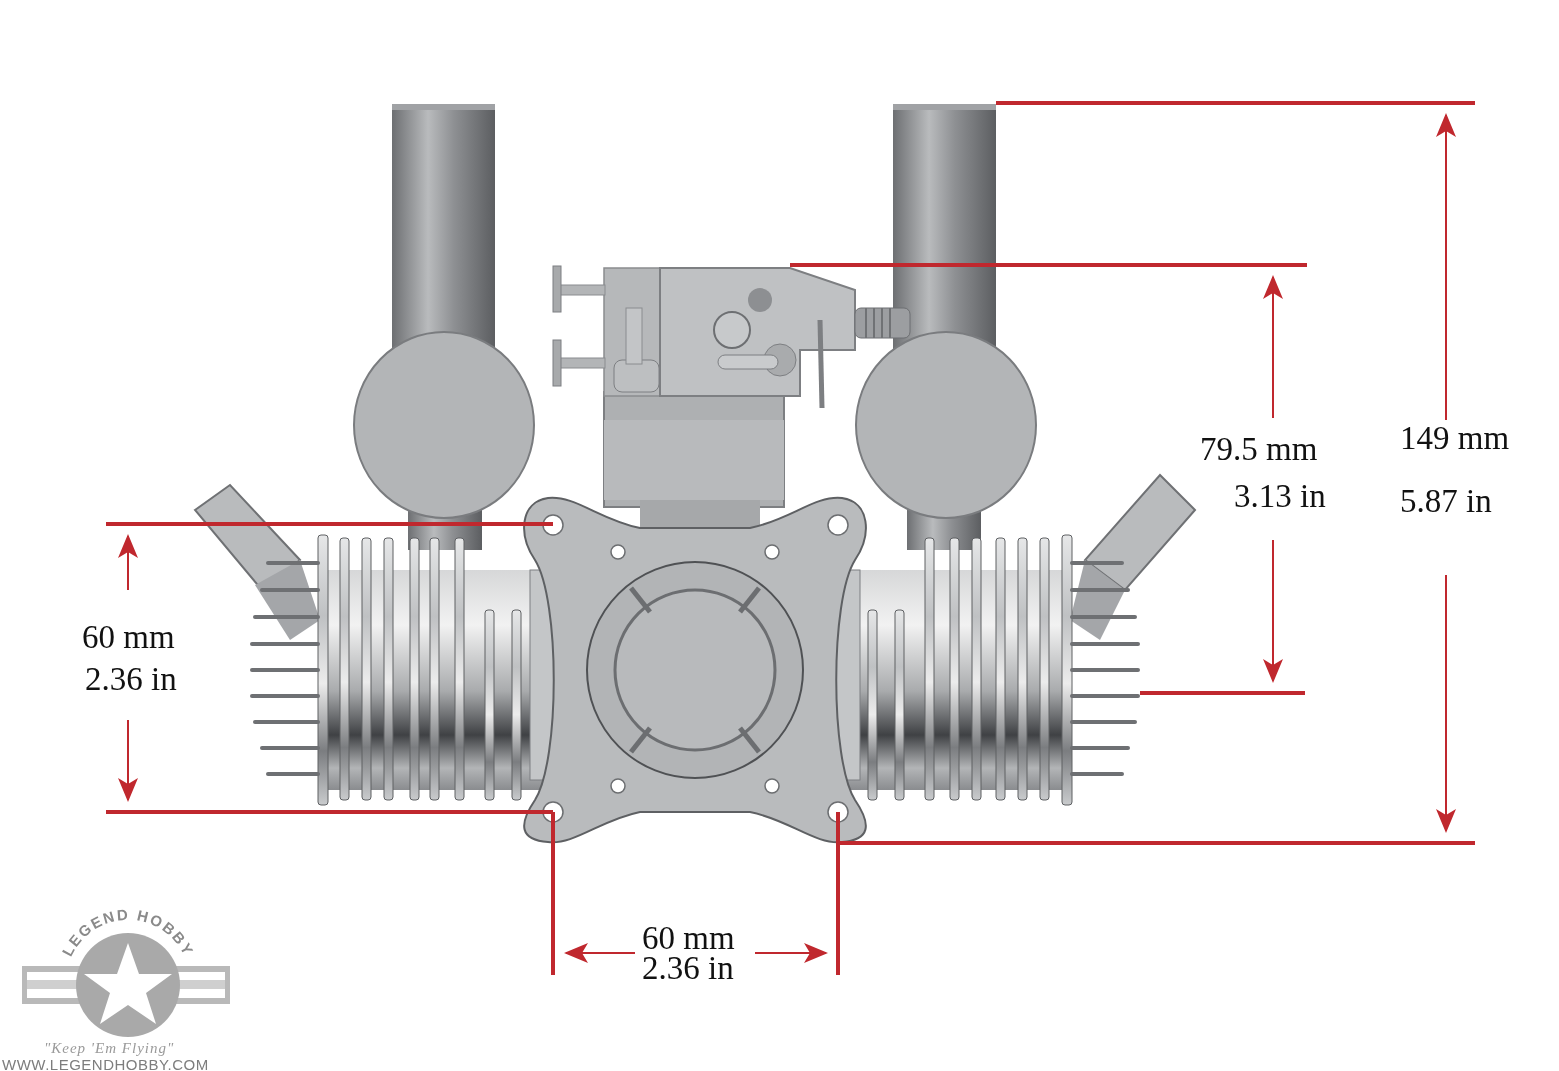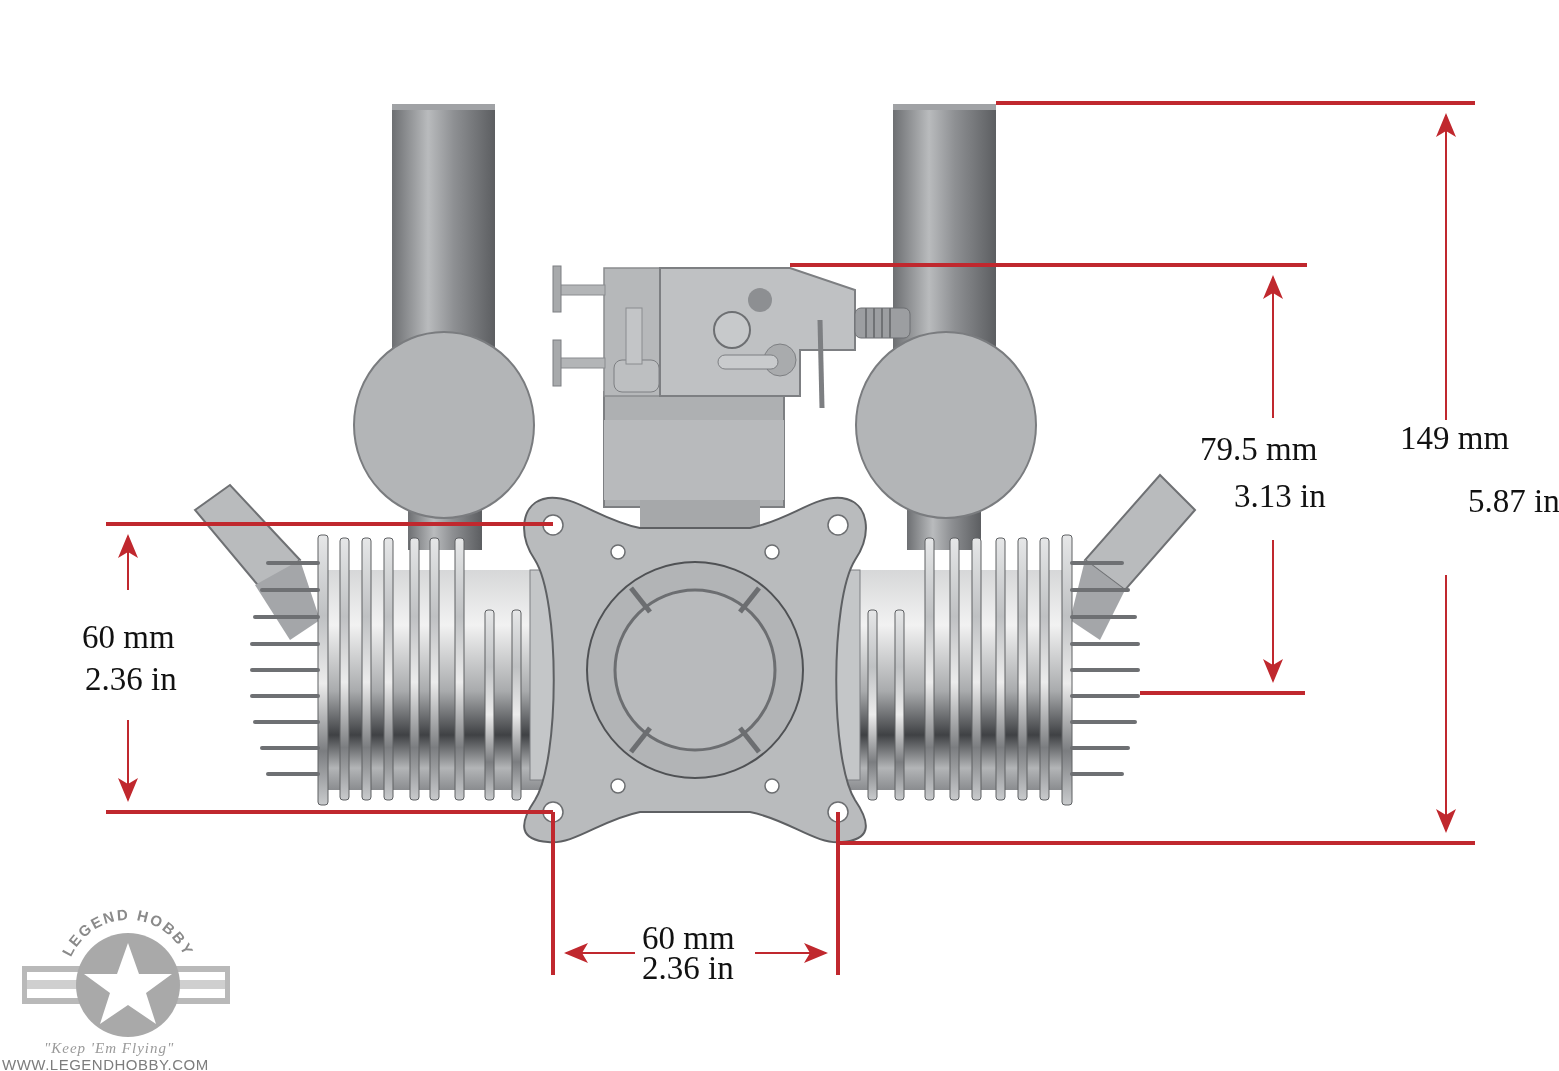--- a/index.html
+++ b/index.html
@@ -209,16 +209,16 @@
 <div class="dim-label" style="left:82px; top:621px;">60 mm</div>
 <div class="dim-label" style="left:85px; top:663px;">2.36 in</div>
 
 <div class="dim-label" style="left:642px; top:922px;">60 mm</div>
 <div class="dim-label" style="left:642px; top:952px;">2.36 in</div>
 
 <div class="dim-label" style="left:1200px; top:433px;">79.5 mm</div>
 <div class="dim-label" style="left:1234px; top:480px;">3.13 in</div>
 
 <div class="dim-label" style="left:1400px; top:422px;text-align:center;">149 mm</div>
-<div class="dim-label" style="left:1468px; top:485px;font-family:Liberation Serif, serif;">5.87 in</div>
+<div class="dim-label" style="left:1400px; top:485px;font-family:Liberation Serif, serif;">5.87 in</div>
 
 <div class="logo-tagline" style="left:44px; top:1040px;">"Keep 'Em Flying"</div>
 <div class="logo-url" style="left:2px; top:1056px;">WWW.LEGENDHOBBY.COM</div>
 
 </body></html>

